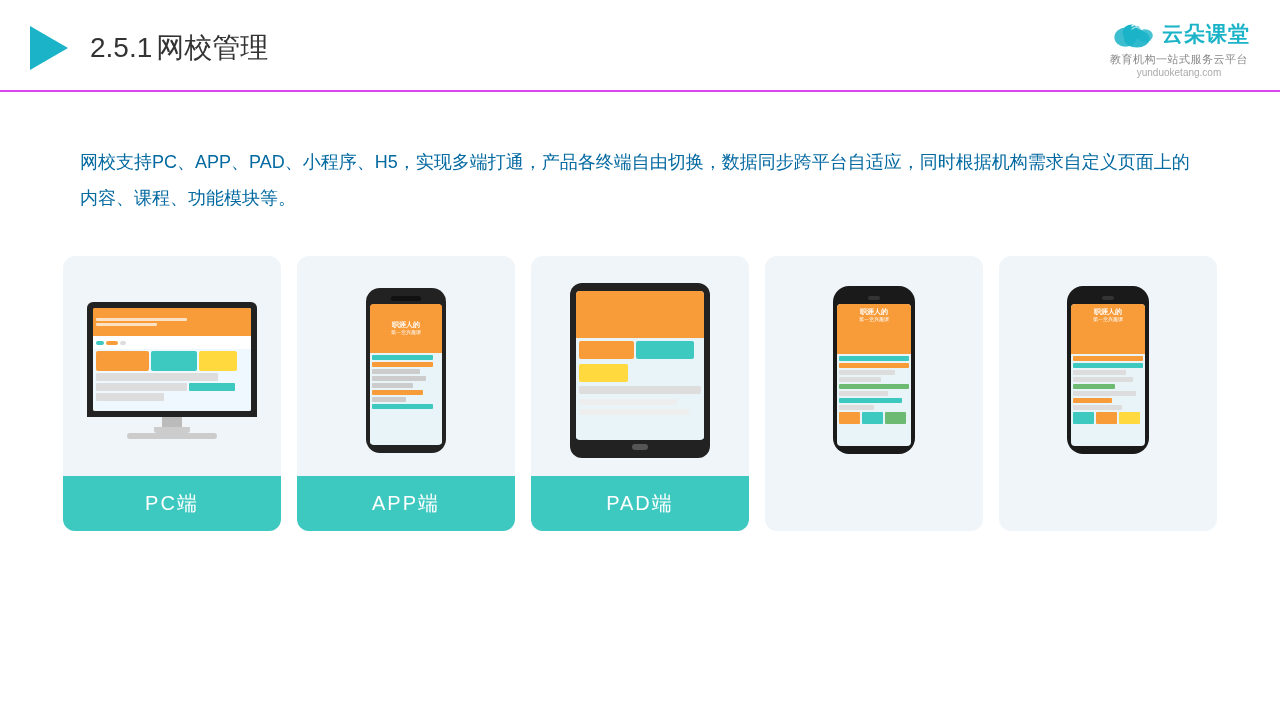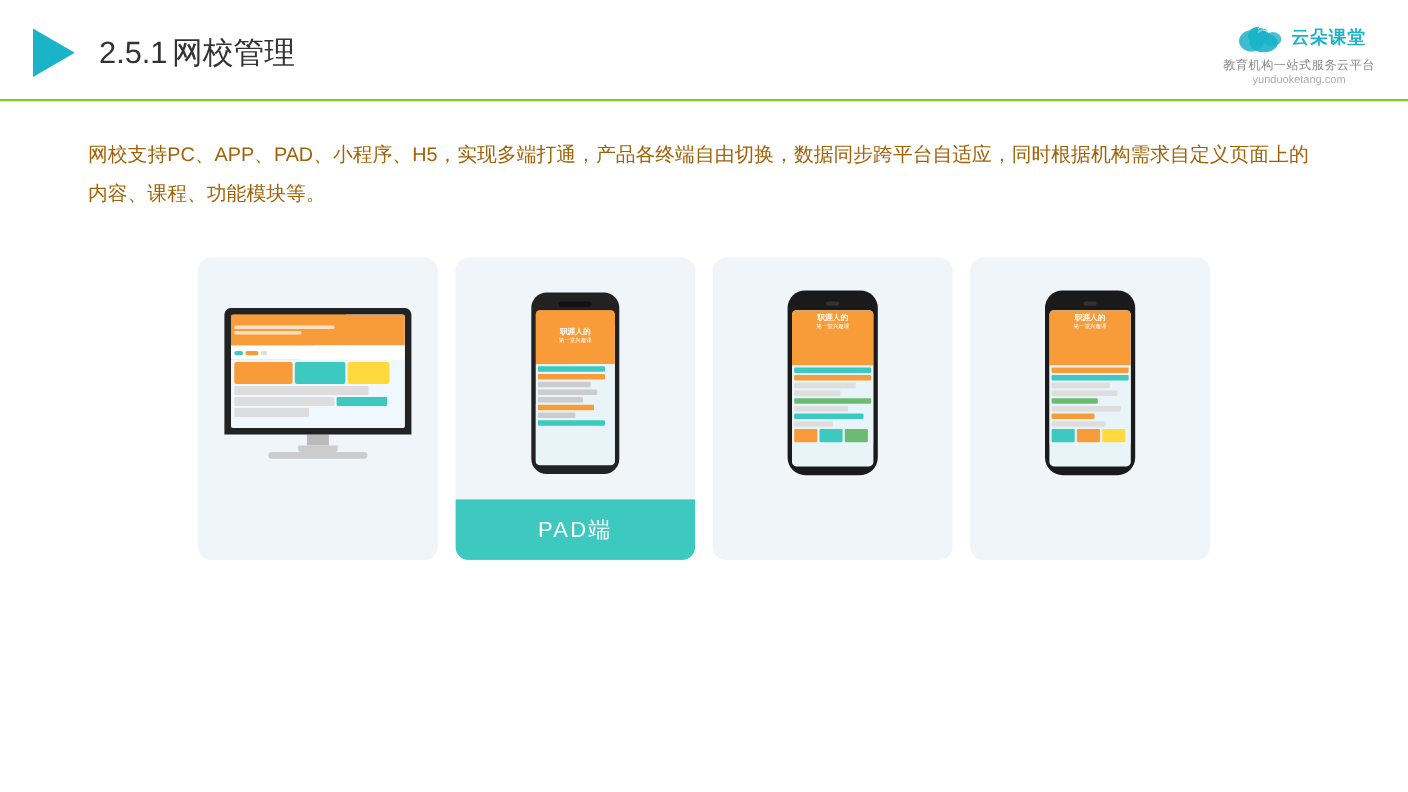--- a/index.html
+++ b/index.html
@@ -11,21 +11,21 @@
       overflow: hidden;
       position: relative;
     }
 
     
     .header {
       display: flex;
       align-items: center;
       justify-content: space-between;
       padding: 18px 30px 12px 30px;
-      border-bottom: 2px solid #84cc16;
+      border-bottom: 2px solid #d946ef;
     }
     .header-left {
       display: flex;
       align-items: center;
       gap: 16px;
     }
     .play-icon {
       width: 0;
       height: 0;
       border-top: 22px solid transparent;
@@ -50,42 +50,43 @@
     .logo-cloud {
       display: flex;
       align-items: center;
       gap: 6px;
     }
     .cloud-svg {
       width: 48px;
       height: 32px;
     }
     .logo-text {
-      font-size: 16px;
+      font-size: 21px;
       color: #1ab3c8;
       font-weight: 600;
       letter-spacing: 1px;
     }
     .logo-sub {
       font-size: 11px;
       color: #888;
       margin-top: 2px;
       letter-spacing: 0.5px;
     }
     .logo-url {
       font-size: 10px;
       color: #aaa;
     }
 
     
     .description {
       padding: 30px 80px 20px 80px;
       font-size: 18px;
-      color: #a16207;
+      color: #0369a1;
       line-height: 2;
+      margin-top: 22px;
     }
 
     
     .cards-area {
       display: flex;
       gap: 16px;
       padding: 20px 60px 20px 60px;
       justify-content: center;
     }
 
@@ -425,20 +426,21 @@
                 </div>
               </div>
             </div>
           </div>
         </div>
         <div class="pc-stand-connector" style="width:20px;height:10px;background:#bbb;margin:0 auto;"></div>
         <div class="pc-stand" style="width:36px;height:6px;background:#ccc;margin:0 auto;border-radius:0 0 3px 3px;"></div>
         <div class="pc-base" style="width:90px;height:6px;background:#ccc;border-radius:3px;margin:0 auto;"></div>
       </div>
     </div>
+    <div class="card-label">PC端</div>
   </div>
 
   <div class="card">
     <div class="card-image-area">
       <div class="phone-mockup">
         <div class="phone-notch"></div>
         <div class="phone-screen">
           <div class="phone-screen-top">
             <div style="color:white;font-size:6px;text-align:center;line-height:1.3;padding:2px;">
               <div style="font-size:7px;font-weight:bold;">职涯人的</div>
@@ -451,23 +453,47 @@
             <div class="phone-mini-block" style="width:70%"></div>
             <div class="phone-mini-block" style="width:80%"></div>
             <div class="phone-mini-block" style="width:60%"></div>
             <div class="phone-mini-block orange" style="width:75%"></div>
             <div class="phone-mini-block" style="width:50%"></div>
             <div class="phone-mini-block teal" style="width:90%"></div>
           </div>
         </div>
       </div>
     </div>
+    <div class="card-label">APP端</div>
+  </div>
+
+  <div class="card">
+    <div class="card-image-area">
+      <div class="pad-mockup">
+        <div class="pad-screen">
+          <div class="pad-screen-top"></div>
+          <div class="pad-screen-body">
+            <div class="pad-mini-block" style="width:45%;background:#f89c3a;"></div>
+            <div class="pad-mini-block" style="width:48%;background:#3dc8c0;"></div>
+            <div class="pad-mini-block" style="width:40%;background:#ffd93d;"></div>
+            <div class="pad-mini-block" style="width:100%;background:#ddd;height:8px;"></div>
+            <div class="pad-mini-block" style="width:80%;background:#eee;height:6px;"></div>
+            <div class="pad-mini-block" style="width:90%;background:#eee;height:6px;"></div>
+            <div style="display:flex;gap:3px;margin-top:3px;">
+              <div style="width:28%;height:22px;background:#f89c3a;border-radius:2px;"></div>
+              <div style="width:28%;height:22px;background:#3dc8c0;border-radius:2px;"></div>
+              <div style="width:28%;height:22px;background:#6dbb72;border-radius:2px;"></div>
+            </div>
+          </div>
+        </div>
+        <div class="pad-home"></div>
+      </div>
+    </div>
     <div class="card-label">PAD端</div>
   </div>
-
 
   <div class="card">
     <div class="card-image-area">
       <div class="small-phone-mockup">
         <div class="small-phone-cam"></div>
         <div class="small-phone-screen">
           <div class="small-phone-screen-top">
             <div style="color:white;font-size:6px;text-align:center;padding:3px;line-height:1.3;">
               <div style="font-size:7px;font-weight:bold;">职涯人的</div>
               <div style="font-size:5px;">第一堂兴趣课</div>

